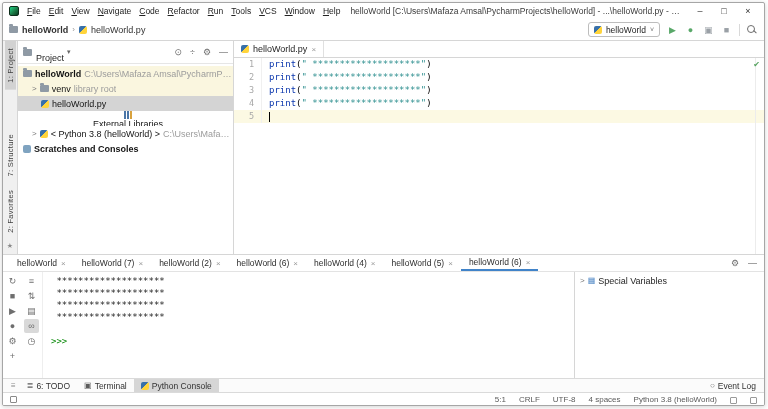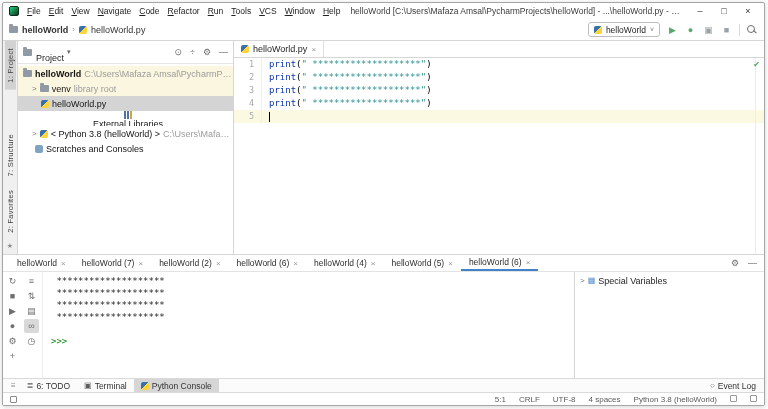--- a/index.html
+++ b/index.html
@@ -110,21 +110,21 @@
   .hamburger-icon{align-self:center;color:#8a8a8a;margin:0 4px;font-size:8px}
   .bb-item{display:flex;align-items:center;gap:3px;padding:0 7px;cursor:default}
   .bb-item.active{background:#d6d6d6}
   .bb-icon{font-size:8px;color:#5c5c5c}
   .eventlog{margin-left:auto;display:flex;align-items:center;gap:3px;padding-right:4px}
   .bell-icon{font-size:8px;color:#6e6e6e}
   
   .statusbar{flex:0 0 13px;border-top:1px solid #dadada;display:flex;align-items:center;
     font-size:8px;color:#5a5a5a;padding:0 7px;background:#fff}
   .sb-toggle{width:7px;height:7px;border:1px solid #8a8a8a;border-radius:1px}
-  .sb-right{margin-left:auto;display:flex;gap:13px;align-items:flex-start}
+  .sb-right{margin-left:auto;display:flex;gap:13px;align-items:flex-end}
   .sb-mini{width:7px;height:7px;border:1px solid #9a9a9a;border-radius:1px}
 </style>
 </head>
 <body>
 
 <div class="window">
 
   <div class="titlebar">
     <span class="pc-logo"></span>
     <span id="menubar"><span class="menu-item">File</span><span class="menu-item">Edit</span><span class="menu-item">View</span><span class="menu-item">Navigate</span><span class="menu-item">Code</span><span class="menu-item">Refactor</span><span class="menu-item">Run</span><span class="menu-item">Tools</span><span class="menu-item">VCS</span><span class="menu-item">Window</span><span class="menu-item">Help</span></span>
@@ -200,21 +200,21 @@
           <div class="tree-row " style="padding-left: 5px; flex-direction: column;">
             <span class="ticon libraries"></span>
             <span class="tree-label">External Libraries</span>
           </div>
           <div class="tree-row " style="padding-left: 14px;">
             <span class="chevron">&gt;</span>
             <span class="ticon python"></span>
             <span class="tree-label">&lt; Python 3.8 (helloWorld) &gt;</span>
             <span class="tree-detail">C:\Users\Mafaza Amsal\P</span>
           </div>
-          <div class="tree-row " style="padding-left: 17px;">
+          <div class="tree-row " style="padding-left: 5px; font-weight: bold;">
             <span class="ticon scratches"></span>
             <span class="tree-label">Scratches and Consoles</span>
           </div>
         </div>
     </div>
 
     <div class="editor">
       <div class="tabbar">
         <span class="tab">
           <span class="py-icon"></span>

